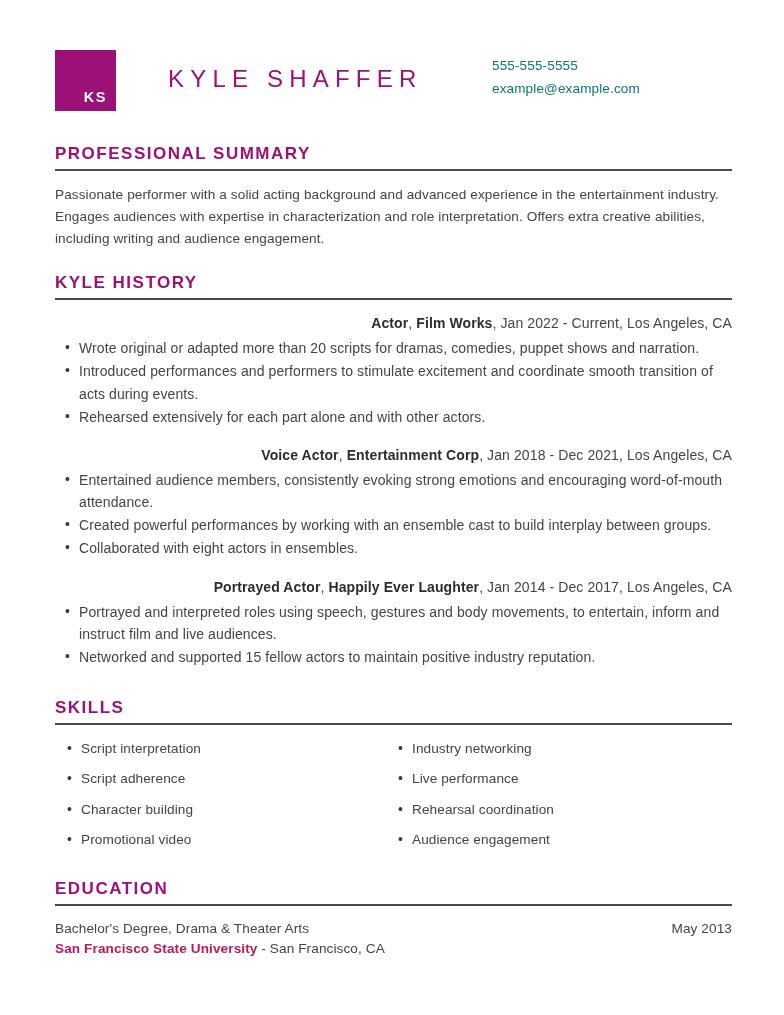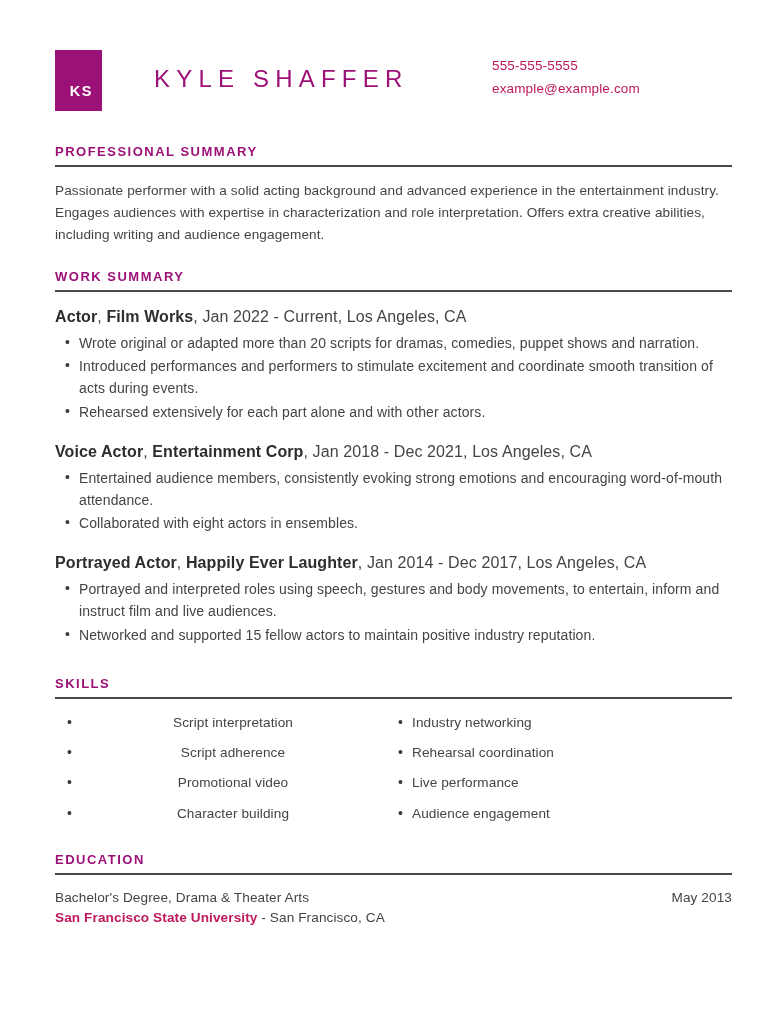--- a/index.html
+++ b/index.html
@@ -24,28 +24,28 @@
     padding: 50px 52px 0 55px;
   }
 
   
   .header {
     display: flex;
     align-items: flex-start;
     margin-bottom: 34px;
   }
   .initials-box {
-    width: 47px;
+    width: 61px;
     height: 61px;
     background: #9C1178;
     display: flex;
     align-items: flex-end;
     justify-content: flex-end;
     box-sizing: border-box;
-    padding: 0 9px 13px 0;
+    padding: 0 9px 7px 0;
     flex: 0 0 auto;
   }
   .initials-text {
     color: #ffffff;
     font-size: 14.5px;
     font-weight: bold;
     letter-spacing: 1.6px;
     line-height: 1;
   }
   .name-wrap {
@@ -61,30 +61,30 @@
     line-height: 1;
     white-space: nowrap;
   }
   .contact {
     flex: 0 0 auto;
     padding-top: 4px;
     width: 240px;
   }
   .contact div {
     font-size: 13.5px;
-    color: #be185d;
+    color: #0f766e;
     line-height: 1.72;
     letter-spacing: 0.15px;
   }
 
   
   .section { margin-bottom: 4px; }
   .section-title {
     color: #9C1178;
-    font-size: 13px;
+    font-size: 17px;
     font-weight: bold;
     letter-spacing: 1.5px;
     margin: 0 0 7px 0;
     line-height: 1;
   }
   .rule {
     height: 0;
     border-top: 2px solid #4a4a4a;
     width: 677px;
     margin-bottom: 13px;
@@ -96,25 +96,26 @@
     font-size: 13.6px;
     line-height: 1.62;
     color: #444;
     max-width: 668px;
     letter-spacing: 0.1px;
   }
 
   
   .job { margin-bottom: 17px; }
   .job-line {
-    font-size: 16px;
+    font-size: 14px;
     color: #444;
     margin: 0 0 4px 0;
     line-height: 1.45;
     letter-spacing: 0.1px;
+    text-align: right;
   }
   .job-line b { font-weight: bold; color: #2d2d2d; }
   ul.bullets {
     list-style: none;
     margin: 0;
     padding: 0 0 0 10px;
   }
   ul.bullets li {
     position: relative;
     font-size: 14px;
@@ -136,21 +137,21 @@
 
   
   .skills-wrap {
     display: flex;
     padding-top: 2px;
   }
   .skills-col {
     width: 330px;
     box-sizing: border-box;
   }
-  .skills-col:first-child { padding-left: 12px; text-align: center; }
+  .skills-col:first-child { padding-left: 12px; }
   .skills-col:last-child { padding-left: 13px; }
   ul.skills {
     list-style: none;
     margin: 0;
     padding: 0;
   }
   ul.skills li {
     position: relative;
     font-size: 13.6px;
     color: #444;
@@ -213,35 +214,36 @@
     <h2 class="section-title">PROFESSIONAL SUMMARY</h2>
     <div class="rule"></div>
     <div class="summary">
       <p>Passionate performer with a solid acting background and advanced experience in the entertainment industry. Engages audiences with expertise in characterization and role interpretation. Offers extra creative abilities, including writing and audience engagement.</p>
     </div>
   </div>
 
   <div class="spacer-md"></div>
 
   <div class="section">
-    <h2 class="section-title">WORK SUMMARY</h2>
+    <h2 class="section-title">KYLE HISTORY</h2>
     <div class="rule"></div>
     <div id="jobs-container">
         <div class="job">
           <p class="job-line"><b>Actor</b>, <b>Film Works</b>, <span>Jan 2022 - Current</span>, <span>Los Angeles, CA</span></p>
           <ul class="bullets">
             <li>Wrote original or adapted more than 20 scripts for dramas, comedies, puppet shows and narration.</li>
             <li>Introduced performances and performers to stimulate excitement and coordinate smooth transition of acts during events.</li>
             <li>Rehearsed extensively for each part alone and with other actors.</li>
           </ul>
         </div>
         <div class="job">
           <p class="job-line"><b>Voice Actor</b>, <b>Entertainment Corp</b>, <span>Jan 2018 - Dec 2021</span>, <span>Los Angeles, CA</span></p>
           <ul class="bullets">
             <li>Entertained audience members, consistently evoking strong emotions and encouraging word-of-mouth attendance.</li>
+            <li>Created powerful performances by working with an ensemble cast to build interplay between groups.</li>
             <li>Collaborated with eight actors in ensembles.</li>
           </ul>
         </div>
         <div class="job">
           <p class="job-line"><b>Portrayed Actor</b>, <b>Happily Ever Laughter</b>, <span>Jan 2014 - Dec 2017</span>, <span>Los Angeles, CA</span></p>
           <ul class="bullets">
             <li>Portrayed and interpreted roles using speech, gestures and body movements, to entertain, inform and instruct film and live audiences.</li>
             <li>Networked and supported 15 fellow actors to maintain positive industry reputation.</li>
           </ul>
         </div>
@@ -251,29 +253,29 @@
   <div class="spacer-sm"></div>
 
   <div class="section">
     <h2 class="section-title">SKILLS</h2>
     <div class="rule"></div>
     <div class="skills-wrap">
       <div class="skills-col">
         <ul class="skills" id="skills-left">
             <li>Script interpretation</li>
             <li>Script adherence</li>
+            <li>Character building</li>
             <li>Promotional video</li>
-            <li>Character building</li>
           </ul>
       </div>
       <div class="skills-col">
         <ul class="skills" id="skills-right">
             <li>Industry networking</li>
+            <li>Live performance</li>
             <li>Rehearsal coordination</li>
-            <li>Live performance</li>
             <li>Audience engagement</li>
           </ul>
       </div>
     </div>
   </div>
 
   <div class="spacer-sm"></div>
 
   <div class="section">
     <h2 class="section-title">EDUCATION</h2>

